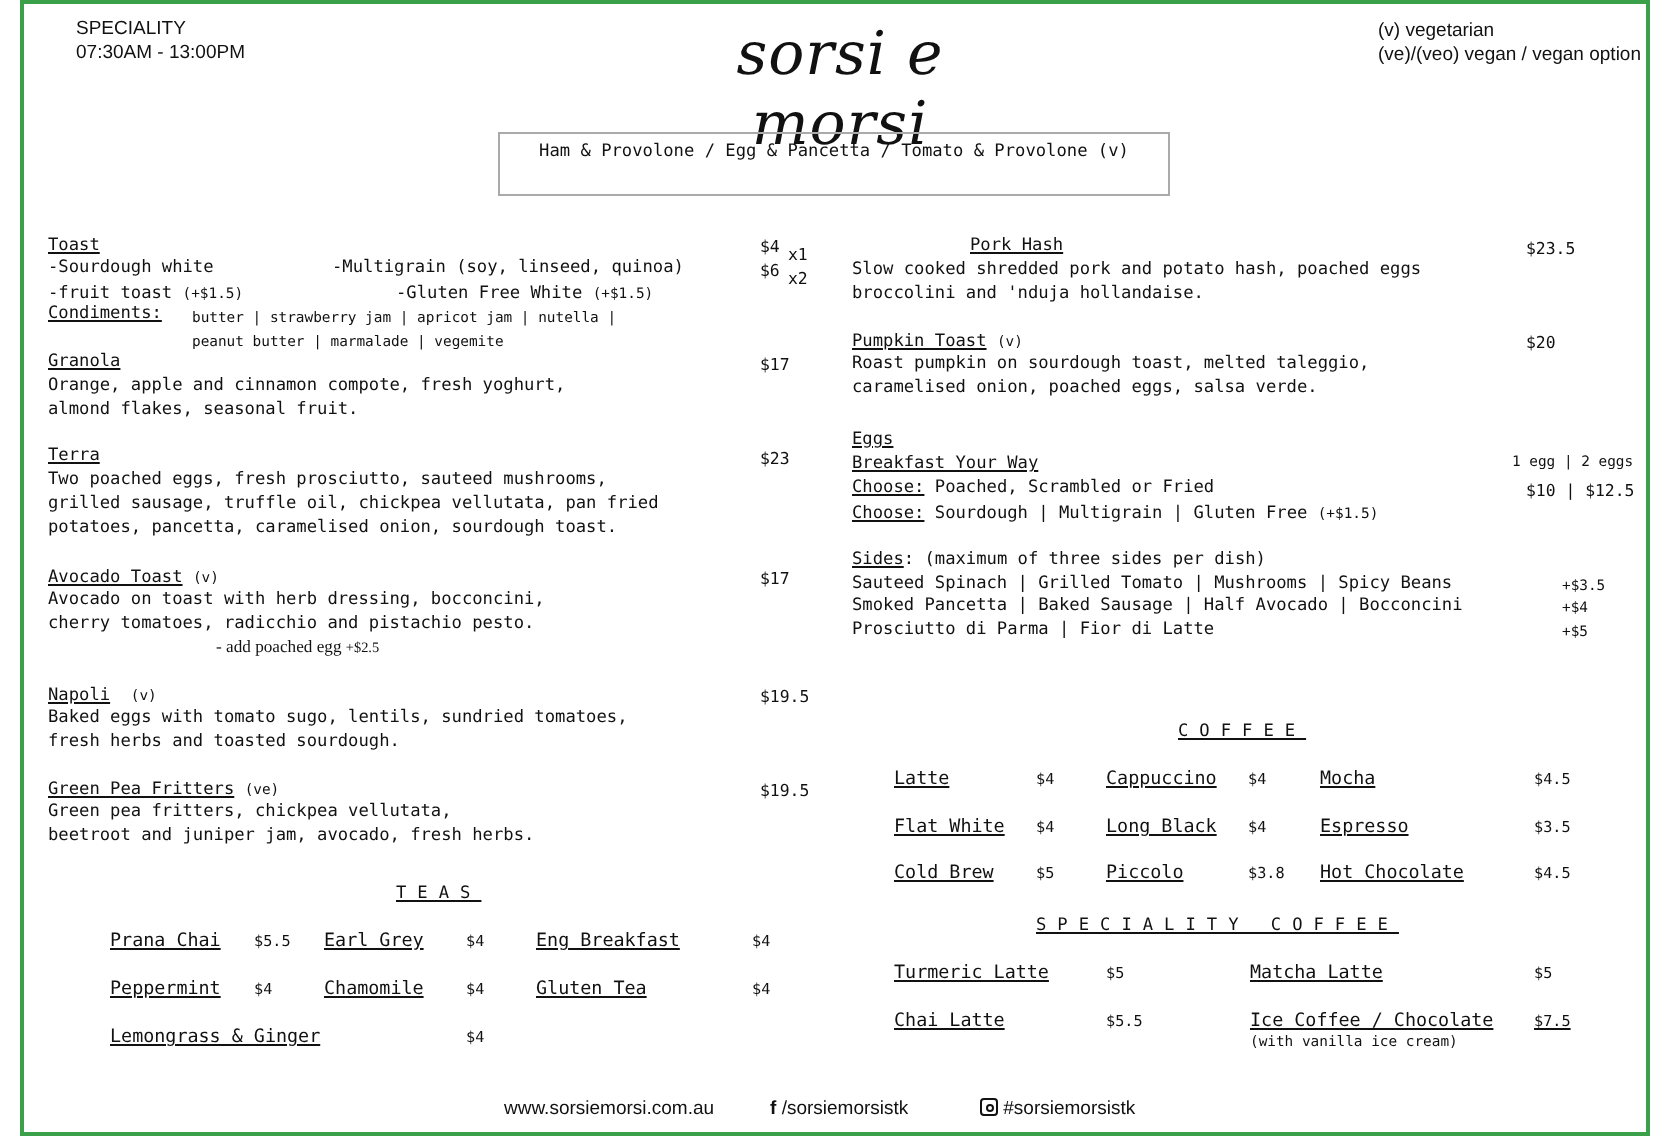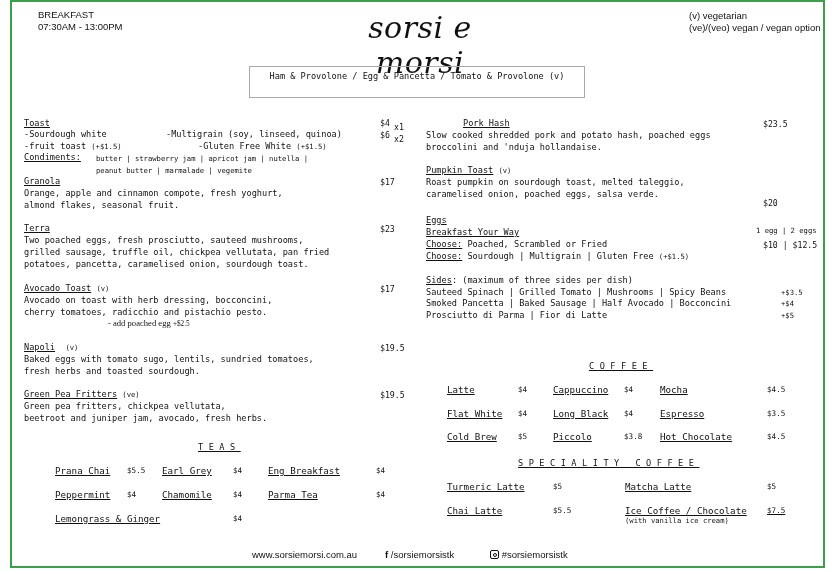--- a/index.html
+++ b/index.html
@@ -30,21 +30,21 @@
   .drink { font-size: 9.2px; text-decoration: underline; }
   .dprice { font-size: 7.6px; }
   .footer { font-size: 9.5px; top: 549px; }
 </style>
 </head>
 <body>
 
 <div class="frame"></div>
 
 <div class="abs sans hdr-left">
-  <div>BREAKFAST</div>
+  <div>SPECIALITY</div>
   <div>07:30AM - 13:00PM</div>
 </div>
 <div class="abs logo">sorsi e morsi</div>
 <div class="abs sans hdr-right">
   <div>(v) vegetarian</div>
   <div>(ve)/(veo) vegan / vegan option</div>
 </div>
 
 <div class="abs mono special-box">
   <div>Ham &amp; Provolone / Egg &amp; Pancetta / Tomato &amp; Provolone (v)</div>
@@ -94,32 +94,32 @@
 <div class="abs mono drink" style="left:55px;top:465px;">Prana Chai</div>
 <div class="abs mono dprice" style="left:127px;top:466px;">$5.5</div>
 <div class="abs mono drink" style="left:162px;top:465px;">Earl Grey</div>
 <div class="abs mono dprice" style="left:233px;top:466px;">$4</div>
 <div class="abs mono drink" style="left:268px;top:465px;">Eng Breakfast</div>
 <div class="abs mono dprice" style="left:376px;top:466px;">$4</div>
 <div class="abs mono drink" style="left:55px;top:489px;">Peppermint</div>
 <div class="abs mono dprice" style="left:127px;top:490px;">$4</div>
 <div class="abs mono drink" style="left:162px;top:489px;">Chamomile</div>
 <div class="abs mono dprice" style="left:233px;top:490px;">$4</div>
-<div class="abs mono drink" style="left:268px;top:489px;">Parma Tea</div>
+<div class="abs mono drink" style="left:268px;top:489px;">Gluten Tea</div>
 <div class="abs mono dprice" style="left:376px;top:490px;">$4</div>
 <div class="abs mono drink" style="left:55px;top:513px;">Lemongrass &amp; Ginger</div>
 <div class="abs mono dprice" style="left:233px;top:514px;">$4</div>
 
-<div class="abs mono item u" style="left:426px;top:118px;padding-left:37px;">Pork Hash</div>
+<div class="abs mono item u" style="left:448px;top:118px;padding-left:37px;">Pork Hash</div>
 <div class="abs mono price" style="left:763px;top:119px;">$23.5</div>
 <div class="abs mono item" style="left:426px;top:130px;">Slow cooked shredded pork and potato hash, poached eggs</div>
 <div class="abs mono item" style="left:426px;top:142px;">broccolini and 'nduja hollandaise.</div>
 
 <div class="abs mono item" style="left:426px;top:165px;"><span class="u">Pumpkin Toast</span> <span class="small">(v)</span></div>
-<div class="abs mono price" style="left:763px;top:166px;margin-top:32px;">$20</div>
+<div class="abs mono price" style="left:763px;top:166px;">$20</div>
 <div class="abs mono item" style="left:426px;top:177px;">Roast pumpkin on sourdough toast, melted taleggio,</div>
 <div class="abs mono item" style="left:426px;top:189px;">caramelised onion, poached eggs, salsa verde.</div>
 
 <div class="abs mono item u" style="left:426px;top:215px;">Eggs</div>
 <div class="abs mono item u" style="left:426px;top:227px;">Breakfast Your Way</div>
 <div class="abs mono small" style="left:756px;top:226px;">1 egg | 2 eggs</div>
 <div class="abs mono item" style="left:426px;top:239px;"><span class="u">Choose:</span> <span>Poached, Scrambled or Fried</span></div>
 <div class="abs mono price" style="left:763px;top:240px;">$10 | $12.5</div>
 <div class="abs mono item" style="left:426px;top:251px;"><span class="u">Choose:</span> <span>Sourdough | Multigrain | Gluten Free</span> <span class="small">(+$1.5)</span></div>
 

